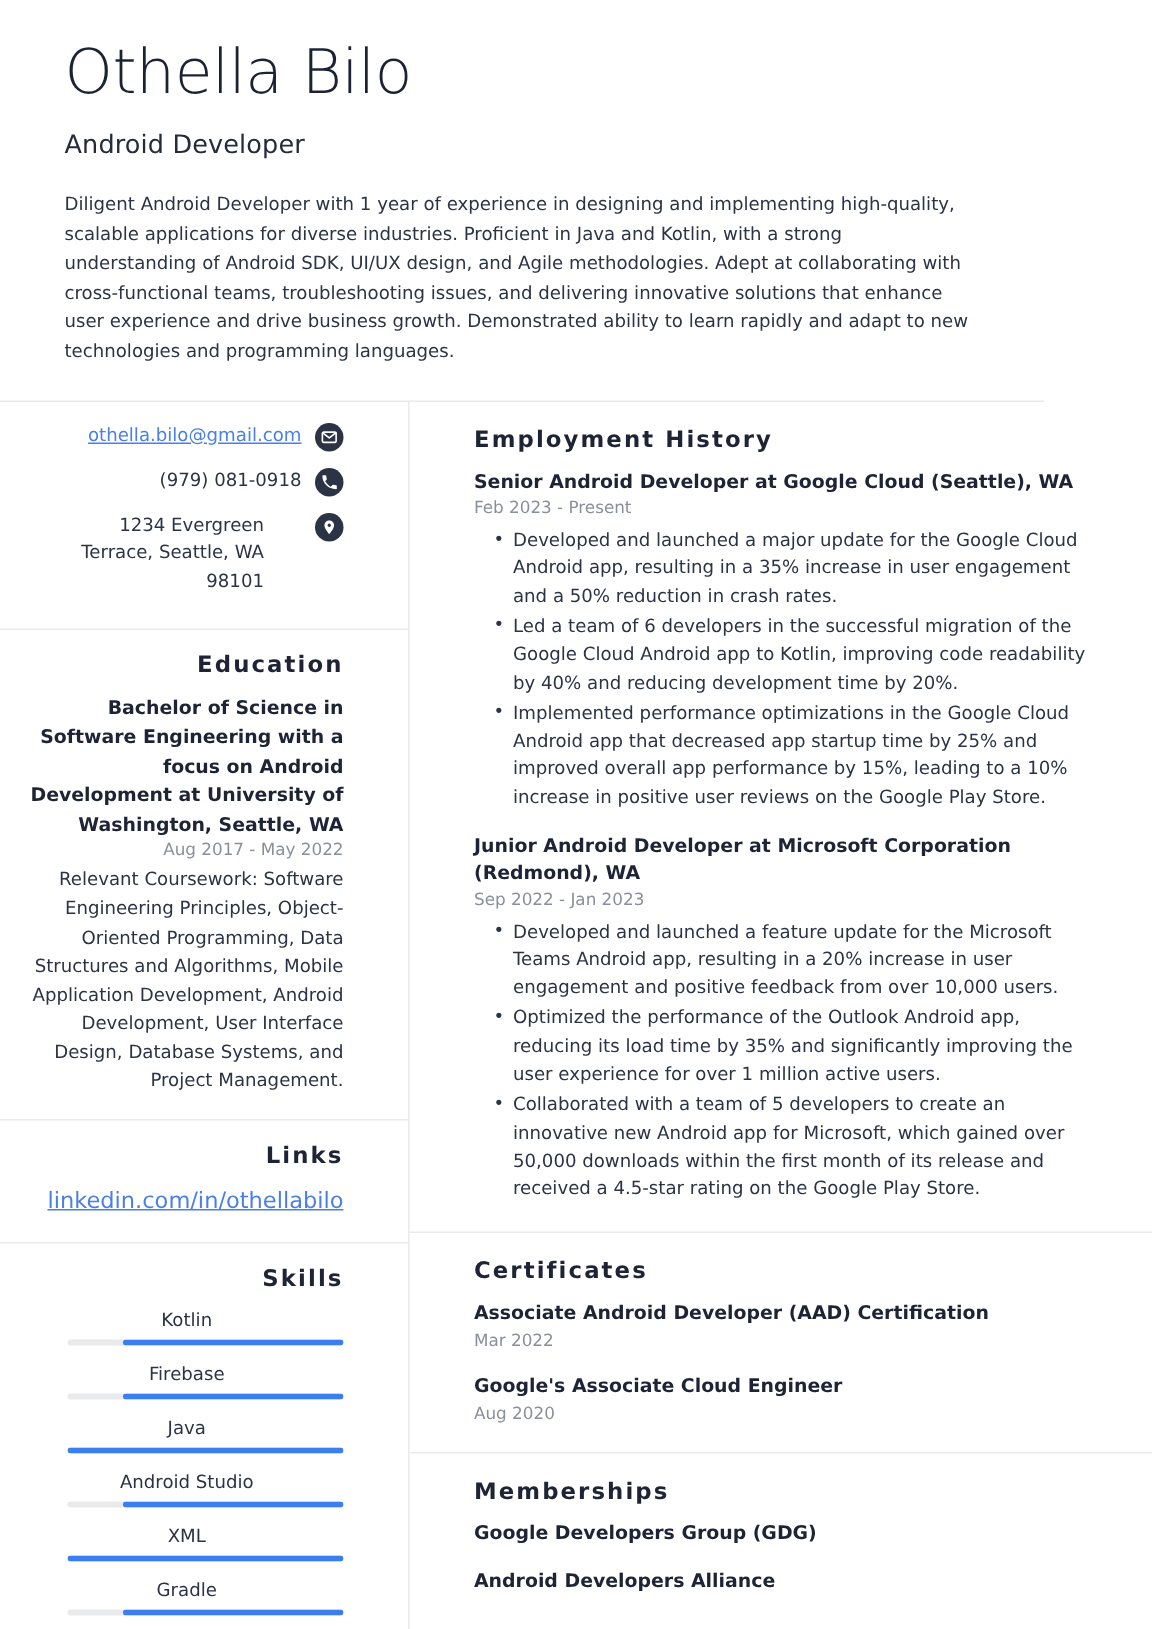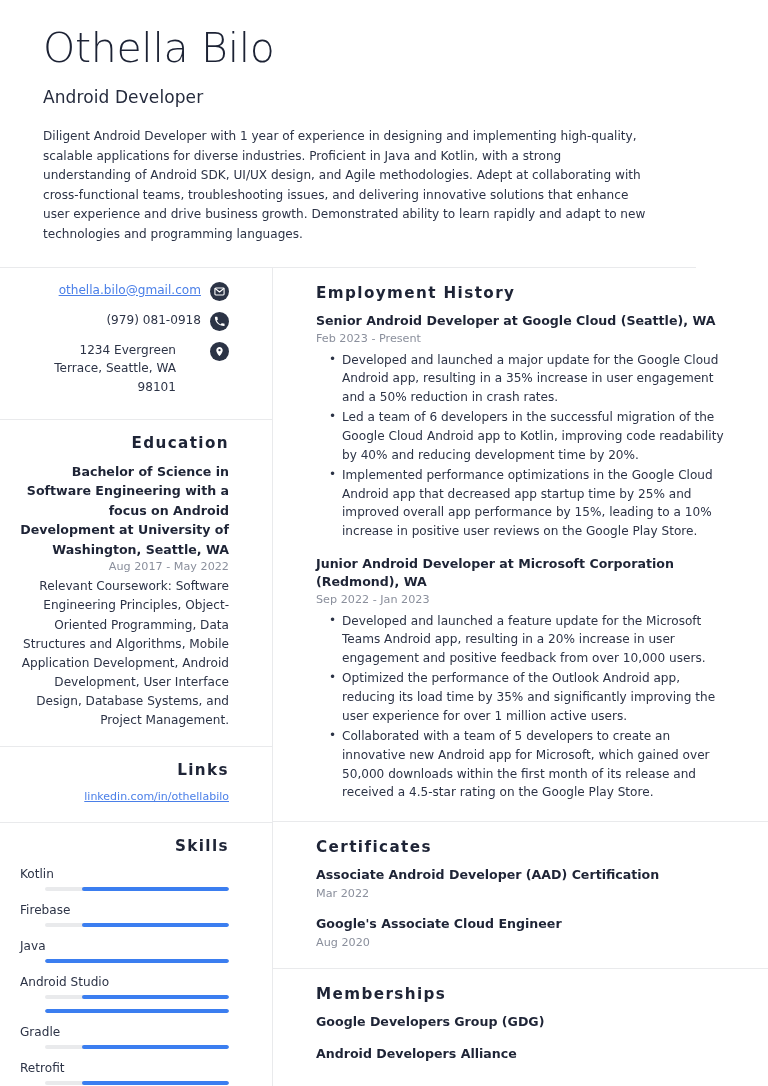--- a/index.html
+++ b/index.html
@@ -168,33 +168,33 @@
   .edu-desc {
     font-size: 12.1px;
     line-height: 1.58;
     color: #2c3346;
     text-align: right;
     margin: 0;
   }
 
   
   .link-item {
-    font-size: 11px;
+    font-size: 15px;
     color: #4a7fe8;
     text-decoration: underline;
     text-align: right;
     line-height: 1.5;
   }
 
   
   .skill { margin-bottom: 0; }
   .skill-label {
     font-size: 12.1px;
     color: #2c3346;
-    text-align: left;
+    text-align: center;
     line-height: 1.5;
     margin: 0 0 4px 0;
   }
   .skill-track {
     position: relative;
     height: 4px;
     width: 184px;
     margin: 0 0 10px auto;
     background: #e9eaec;
     border-radius: 2px;
@@ -297,20 +297,21 @@
         </div>
 
         <div class="skill">
           <div class="skill-label">Android Studio</div>
           <div class="skill-track">
             <div class="skill-fill" style="width: 80%; background: rgb(59, 126, 240);"></div>
           </div>
         </div>
 
         <div class="skill">
+          <div class="skill-label">XML</div>
           <div class="skill-track">
             <div class="skill-fill" style="width: 100%; background: rgb(59, 126, 240);"></div>
           </div>
         </div>
 
         <div class="skill">
           <div class="skill-label">Gradle</div>
           <div class="skill-track">
             <div class="skill-fill" style="width: 80%; background: rgb(59, 126, 240);"></div>
           </div>

